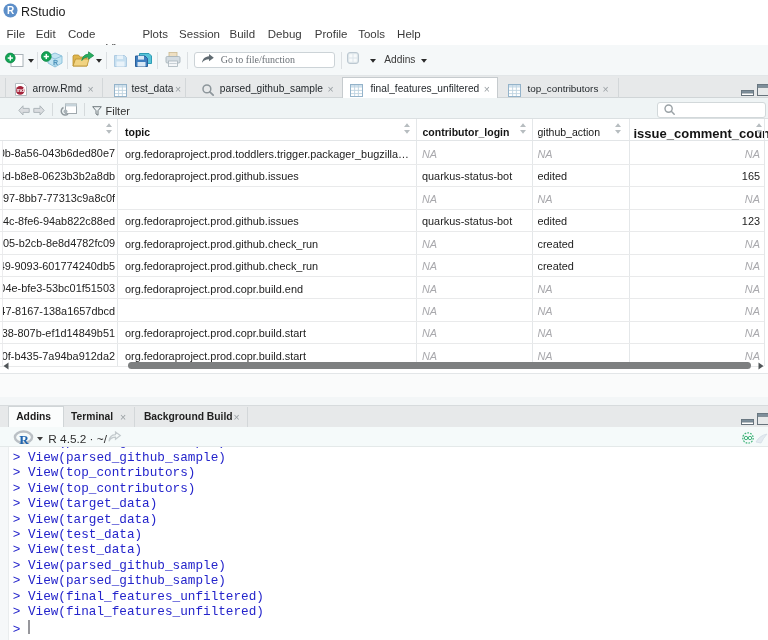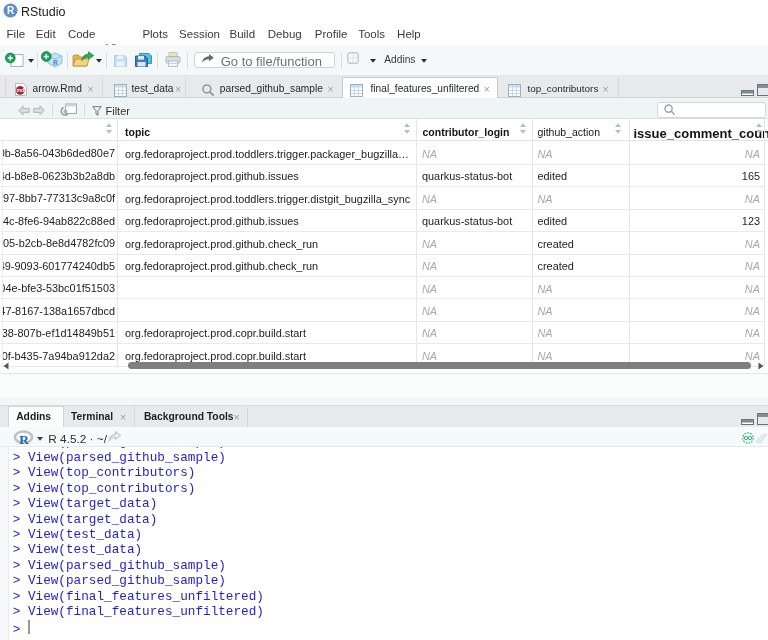--- a/index.html
+++ b/index.html
@@ -76,21 +76,21 @@
   <rect x="4" y="0.5" width="8" height="4.5" fill="#eedfc2" stroke="#cbb991" stroke-width="0.8"></rect>
   <rect x="1" y="4.5" width="14" height="6.5" rx="1.2" fill="#d4dce2" stroke="#a8b4bb" stroke-width="0.9"></rect>
   <rect x="3.5" y="9" width="9" height="5.5" fill="#f4f6f8" stroke="#a8b4bb" stroke-width="0.8"></rect>
   <rect x="4.3" y="11" width="7.4" height="0.9" fill="#c3ccd2"></rect>
 </svg>
 <div class="abs" style="left:186.6px;top:52px;width:1px;height:17px;background:#dbdfe2;"></div>
 <div class="abs" style="left:193.5px;top:51.5px;width:139.5px;height:14.5px;background:#ffffff;border:1px solid #ccd3d7;border-radius:3px;"></div>
 <svg class="abs" style="left:201px;top:54px" width="13" height="9" viewBox="0 0 13 9">
   <path d="M8 0 L12.8 3.7 L8 7.3 L8 5.2 C4.8 5.2 2.5 6.4 1 8.8 C1.4 5.3 3.8 2.5 8 2.2 Z" fill="#606b72"></path>
 </svg>
-<div class="txt" style="left:220.7px;top:53.5px;font-size:13px;color:#6b7177;">Go to file/function</div>
+<div class="txt" style="left:220.7px;top:53.5px;font-size:10px;color:#6b7177;font-family:Liberation Serif, serif;">Go to file/function</div>
 <div class="abs" style="left:340.7px;top:52px;width:1px;height:17px;background:#dbdfe2;"></div>
 <svg class="abs" style="left:347.2px;top:51.5px" width="12" height="12" viewBox="0 0 12 12">
   <rect x="0.5" y="0.5" width="11" height="11" rx="2.5" fill="#dde5ea" stroke="#bcc8d1" stroke-width="1"></rect>
   <rect x="2.2" y="2.2" width="3.3" height="3.3" fill="#f7fafb"></rect>
   <rect x="6.5" y="2.2" width="3.3" height="3.3" fill="#f7fafb"></rect>
   <rect x="2.2" y="6.5" width="3.3" height="3.3" fill="#f7fafb"></rect>
   <rect x="6.5" y="6.5" width="3.3" height="3.3" fill="#f7fafb"></rect>
 </svg>
 <svg class="abs" style="left:370px;top:58.5px" width="6" height="4" viewBox="0 0 6 4">
       <path d="M0 0 L6 0 L3 3.8 Z" fill="#2b2b2b"></path>
@@ -217,21 +217,20 @@
       <span style="position:absolute;right:0px;top:6.2px;font-size:10.9px;color:#222;white-space:nowrap;">c2b5c6a1-87f3-4a4d-b8e8-0623b3b2a8db</span>
     </div>
 <div class="txt" style="left:125px;top:170.2px;font-size:10.9px;color:#222;">org.fedoraproject.prod.github.issues</div>
 <div class="txt" style="left:422px;top:170.2px;font-size:10.9px;color:#222;">quarkus-status-bot</div>
 <div class="txt" style="left:537.5px;top:170.2px;font-size:10.9px;color:#222;">edited</div>
 <div class="abs" style="left:630px;top:170.2px;width:130px;text-align:right;font-size:10.9px;color:#222;">165</div>
 <div class="abs" style="left:0;top:186.2px;width:764px;height:1px;background:#e9eaeb;"></div>
 <div class="abs" style="left:3px;top:186.2px;width:112px;height:22.45px;overflow:hidden;">
       <span style="position:absolute;right:0px;top:6.2px;font-size:10.9px;color:#222;white-space:nowrap;">b7c2d9e4-55aa-4197-8bb7-77313c9a8c0f</span>
     </div>
-<div class="txt" style="left:125px;top:192.7px;font-size:10.9px;color:#222;">org.fedoraproject.prod.toddlers.trigger.distgit_bugzilla_sync</div>
 <div class="txt" style="left:422px;top:192.7px;font-size:10.9px;color:#a9a9ad;font-style:italic;">NA</div>
 <div class="txt" style="left:537.5px;top:192.7px;font-size:10.9px;color:#a9a9ad;font-style:italic;">NA</div>
 <div class="abs" style="left:630px;top:192.7px;width:130px;text-align:right;font-size:10.9px;color:#a9a9ad;font-style:italic;">NA</div>
 <div class="abs" style="left:0;top:208.7px;width:764px;height:1px;background:#e9eaeb;"></div>
 <div class="abs" style="left:3px;top:208.7px;width:112px;height:22.45px;overflow:hidden;">
       <span style="position:absolute;right:0px;top:6.2px;font-size:10.9px;color:#222;white-space:nowrap;">c9d4e2f6-21da-4a4c-8fe6-94ab822c88ed</span>
     </div>
 <div class="txt" style="left:125px;top:215.2px;font-size:10.9px;color:#222;">org.fedoraproject.prod.github.issues</div>
 <div class="txt" style="left:422px;top:215.2px;font-size:10.9px;color:#222;">quarkus-status-bot</div>
 <div class="txt" style="left:537.5px;top:215.2px;font-size:10.9px;color:#222;">edited</div>
@@ -249,20 +248,21 @@
       <span style="position:absolute;right:0px;top:6.2px;font-size:10.9px;color:#222;white-space:nowrap;">e3f6a4b8-31bd-4049-9093-601774240db5</span>
     </div>
 <div class="txt" style="left:125px;top:260.1px;font-size:10.9px;color:#222;">org.fedoraproject.prod.github.check_run</div>
 <div class="txt" style="left:422px;top:260.1px;font-size:10.9px;color:#a9a9ad;font-style:italic;">NA</div>
 <div class="txt" style="left:537.5px;top:260.1px;font-size:10.9px;color:#222;">created</div>
 <div class="abs" style="left:630px;top:260.1px;width:130px;text-align:right;font-size:10.9px;color:#a9a9ad;font-style:italic;">NA</div>
 <div class="abs" style="left:0;top:276.0px;width:764px;height:1px;background:#e9eaeb;"></div>
 <div class="abs" style="left:3px;top:276.0px;width:112px;height:22.45px;overflow:hidden;">
       <span style="position:absolute;right:0px;top:6.2px;font-size:10.9px;color:#222;white-space:nowrap;">f4a7b5c9-7a21-404e-bfe3-53bc01f51503</span>
     </div>
+<div class="txt" style="left:125px;top:282.5px;font-size:10.9px;color:#222;">org.fedoraproject.prod.copr.build.end</div>
 <div class="txt" style="left:422px;top:282.5px;font-size:10.9px;color:#a9a9ad;font-style:italic;">NA</div>
 <div class="txt" style="left:537.5px;top:282.5px;font-size:10.9px;color:#a9a9ad;font-style:italic;">NA</div>
 <div class="abs" style="left:630px;top:282.5px;width:130px;text-align:right;font-size:10.9px;color:#a9a9ad;font-style:italic;">NA</div>
 <div class="abs" style="left:0;top:298.4px;width:764px;height:1px;background:#e9eaeb;"></div>
 <div class="abs" style="left:3px;top:298.5px;width:112px;height:22.45px;overflow:hidden;">
       <span style="position:absolute;right:0px;top:6.2px;font-size:10.9px;color:#222;white-space:nowrap;">a5b8c6d1-90ef-4147-8167-138a1657dbcd</span>
     </div>
 <div class="txt" style="left:422px;top:305.0px;font-size:10.9px;color:#a9a9ad;font-style:italic;">NA</div>
 <div class="txt" style="left:537.5px;top:305.0px;font-size:10.9px;color:#a9a9ad;font-style:italic;">NA</div>
 <div class="abs" style="left:630px;top:305.0px;width:130px;text-align:right;font-size:10.9px;color:#a9a9ad;font-style:italic;">NA</div>
@@ -296,21 +296,21 @@
 
 <div class="abs" style="left:0;top:397px;width:768px;height:8px;background:#f3f6f7;"></div>
 
 <div class="abs" style="left:0;top:404.5px;width:768px;height:22.5px;background:#e7e9ea;border-top:1px solid #d7dbdd;box-sizing:border-box;z-index:8;"></div>
 <div class="abs" style="left:133.7px;top:406.5px;width:1px;height:20.5px;background:#d3d7d9;z-index:9;"></div>
 <div class="abs" style="left:247px;top:406.5px;width:1px;height:20.5px;background:#d3d7d9;z-index:9;"></div>
 <div class="abs" style="left:8px;top:405.5px;width:56.3px;height:21.5px;background:#fbfdfd;border:1px solid #d0d5d7;border-bottom:none;box-sizing:border-box;z-index:9;"></div>
 <div class="txt" style="left:16.2px;top:410.5px;font-size:10.3px;font-weight:bold;color:#1b1b1b;z-index:10;">Addins</div>
 <div class="txt" style="left:71px;top:410.5px;font-size:10.3px;font-weight:bold;color:#1f1f1f;z-index:10;">Terminal</div>
 <div class="txt" style="left:120px;top:410.5px;font-size:10.5px;color:#9aa0a4;z-index:10;">×</div>
-<div class="txt" style="left:143.9px;top:410.5px;font-size:10.3px;font-weight:bold;color:#1f1f1f;z-index:10;">Background Tools</div>
+<div class="txt" style="left:143.9px;top:410.5px;font-size:10.3px;font-weight:bold;color:#1f1f1f;z-index:10;">Background Build</div>
 <div class="txt" style="left:233.6px;top:410.5px;font-size:10.5px;color:#9aa0a4;z-index:10;">×</div>
 <svg class="abs" style="left:741px;top:412.5px;z-index:9" width="28" height="12" viewBox="0 0 28 12">
   <rect x="0.5" y="6.5" width="12" height="5" fill="#ffffff" stroke="#67737c" stroke-width="1"></rect>
   <rect x="0.5" y="6.5" width="12" height="2.6" fill="#7e8f9b" stroke="#67737c" stroke-width="0.6"></rect>
   <rect x="16.5" y="0.5" width="11.5" height="11" fill="none" stroke="#67737c" stroke-width="1"></rect>
   <rect x="16.5" y="0.5" width="11.5" height="3" fill="#7e8f9b" stroke="#67737c" stroke-width="0.6"></rect>
 </svg>
 
 <div class="abs" style="left:0;top:427px;width:768px;height:20px;background:#f5fafa;border-bottom:1px solid #e4e9e9;box-sizing:border-box;z-index:8;"></div>
 <svg class="abs" style="left:13.7px;top:430.5px;z-index:9" width="20" height="14" viewBox="0 0 20 14">

